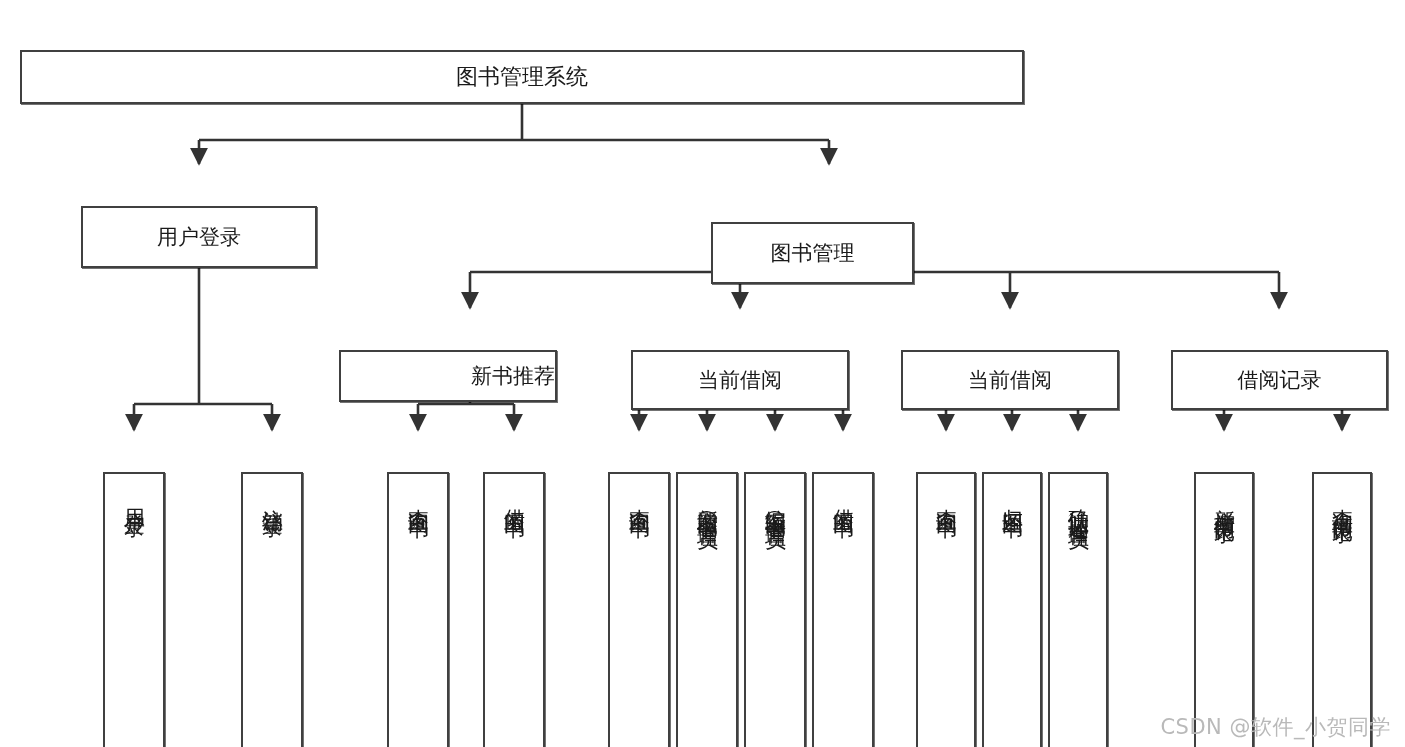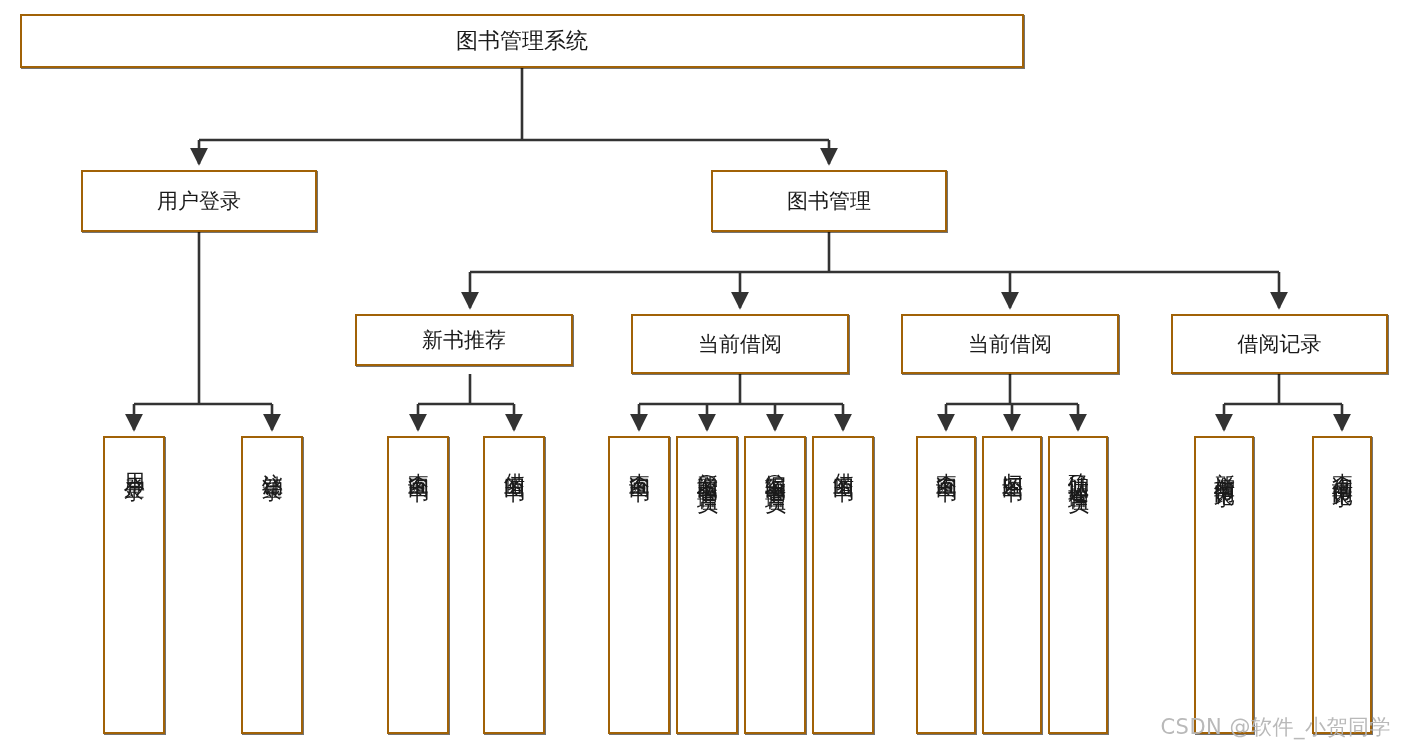--- a/index.html
+++ b/index.html
@@ -19,26 +19,27 @@
     position: absolute;
     left: 0;
     top: 0;
     width: 1405px;
     height: 747px;
   }
   .node {
     position: absolute;
     box-sizing: border-box;
     background: #ffffff;
-    border: 2px solid #a16207;
+    border: 2px solid #404040;
     box-shadow: 1px 1px 0 0 rgba(0,0,0,0.55);
     display: flex;
     align-items: center;
     justify-content: center;
     z-index: 2;
+    margin-top: 36px;
   }
   .node .label {
     color: #1a1a1a;
     line-height: 1.15;
     text-align: center;
     white-space: nowrap;
   }
   .node.h .label {
     font-size: 21px;
   }
@@ -122,25 +123,25 @@
     </g>
   </svg>
 
   <div class="node root h" style="left: 20px; top: 14px; width: 1004px; height: 54px;">
     <span class="label">图书管理系统</span>
   </div>
 
   <div class="node h" style="left: 81px; top: 170px; width: 236px; height: 62px;">
     <span class="label">用户登录</span>
   </div>
-  <div class="node h" style="left: 711px; top: 170px; width: 236px; height: 62px;">
+  <div class="node h" style="left: 711px; top: 186px; width: 203px; height: 62px;">
     <span class="label">图书管理</span>
   </div>
 
-  <div class="node h" style="left: 355px; top: 314px; width: 218px; height: 52px;">
+  <div class="node h" style="left: 339px; top: 314px; width: 218px; height: 52px; justify-content: flex-end;">
     <span class="label">新书推荐</span>
   </div>
   <div class="node h" style="left: 631px; top: 314px; width: 218px; height: 60px;">
     <span class="label">当前借阅</span>
   </div>
   <div class="node h" style="left: 1171px; top: 314px; width: 217px; height: 60px;">
     <span class="label">借阅记录</span>
   </div>
   <div class="node h" style="left: 901px; top: 314px; width: 218px; height: 60px;">
     <span class="label">当前借阅</span>

